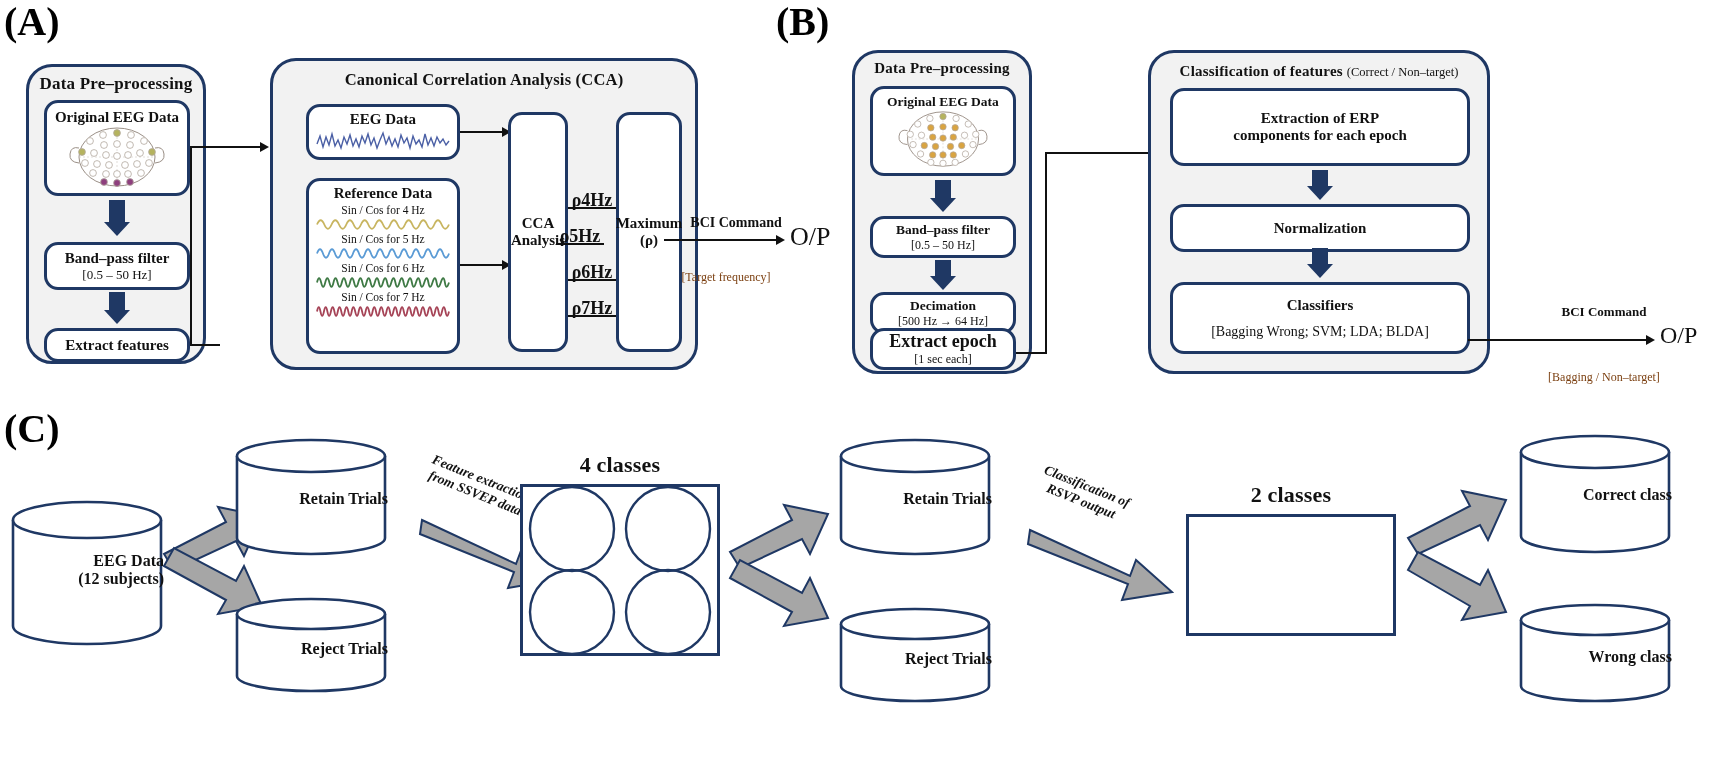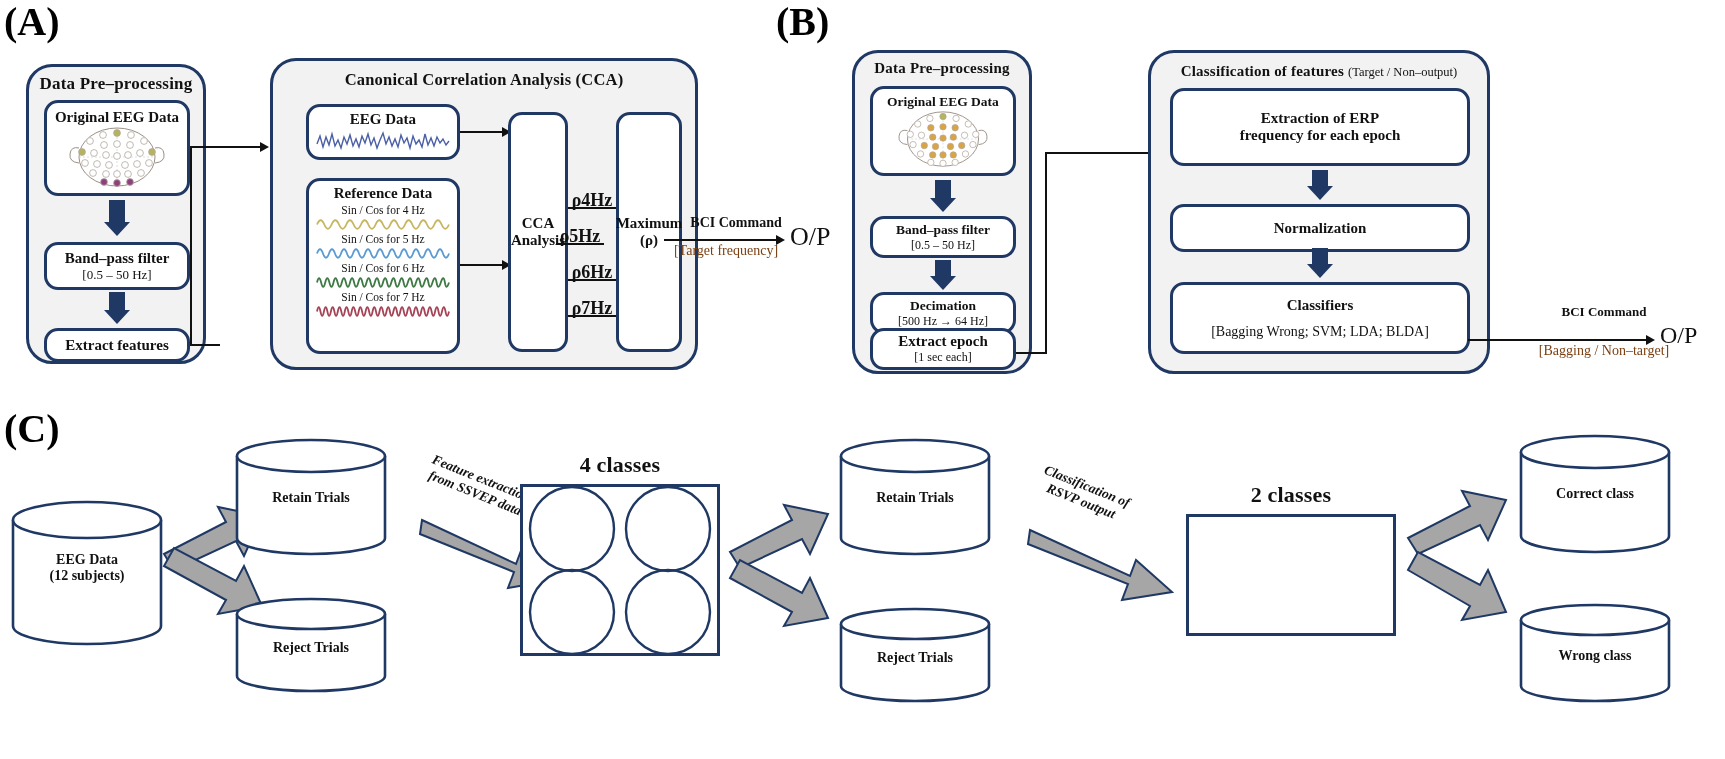--- a/index.html
+++ b/index.html
@@ -30,24 +30,24 @@
   .darrow{position:absolute;}
   .darrow .stem{position:absolute;background:#1f3864;}
   .darrow .head{position:absolute;width:0;height:0;border-left:13px solid transparent;
       border-right:13px solid transparent;border-top:14px solid #1f3864;}
   
   .ln{position:absolute;background:#111;}
   .arrowhead-r{position:absolute;width:0;height:0;border-top:5px solid transparent;
       border-bottom:5px solid transparent;border-left:9px solid #111;}
   
   svg{display:block;overflow:visible;}
-  .cyl-label{font-weight:bold;font-size:14px;text-align:center;line-height:1.15;}
+  .cyl-label{font-weight:bold;font-size:16px;text-align:right;line-height:1.15;}
   .opl{font-weight:normal;font-size:26px;}
   .cmd{font-weight:bold;font-size:14px;}
-  .cmdsub{font-size:14px;}
+  .cmdsub{font-size:12px;margin-top:27px;}
   .rho{font-weight:bold;font-size:18px;}
 </style>
 </head>
 <body>
 
 <div class="abs panel-letter" style="left:4px;top:-2px;">(A)</div>
 
 <div class="abs round-outer" style="left:26px;top:64px;width:180px;height:300px;"></div>
 <div class="abs hdr" style="left:26px;top:74px;width:180px;">Data Pre–processing</div>
 
@@ -261,38 +261,38 @@
   <div class="hdr-sm" style="font-size:13.5px;">Decimation</div>
   <div class="sub" style="font-size:12px;">[500 Hz → 64 Hz]</div>
 </div>
 
 <div class="abs darrow" style="left:930px;top:336px;width:26px;height:28px;">
   <div class="stem" style="left:5px;top:0;width:16px;height:14px;"></div>
   <div class="head" style="left:0;top:14px;"></div>
 </div>
 
 <div class="abs round-box" style="left:870px;top:328px;width:146px;height:42px;">
-  <div class="hdr-sm" style="font-size:15px;">Extract epoch</div>
+  <div class="hdr-sm" style="font-size:18px;">Extract epoch</div>
   <div class="sub" style="font-size:12px;">[1 sec each]</div>
 </div>
 
 <div class="abs ln" style="left:1016px;top:352px;width:30px;height:1.6px;"></div>
 <div class="abs ln" style="left:1045px;top:152px;width:1.6px;height:202px;"></div>
 <div class="abs ln" style="left:1045px;top:152px;width:108px;height:1.6px;"></div>
 <div class="abs arrowhead-r" style="left:1151px;top:148px;"></div>
 
 <div class="abs round-outer" style="left:1148px;top:50px;width:342px;height:324px;"></div>
 <div class="abs" style="left:1148px;top:62px;width:342px;text-align:center;">
   <span class="hdr" style="font-size:15px;">Classification of features</span>
-  <span class="sub" style="font-size:12.5px;">(Target / Non–output)</span>
+  <span class="sub" style="font-size:12.5px;">(Correct / Non–target)</span>
 </div>
 
 <div class="abs round-box" style="left:1170px;top:88px;width:300px;height:78px;">
   <div class="hdr-sm">Extraction of ERP</div>
-  <div class="hdr-sm">frequency for each epoch</div>
+  <div class="hdr-sm">components for each epoch</div>
 </div>
 
 <div class="abs darrow" style="left:1307px;top:170px;width:26px;height:30px;">
   <div class="stem" style="left:5px;top:0;width:16px;height:16px;"></div>
   <div class="head" style="left:0;top:16px;"></div>
 </div>
 
 <div class="abs round-box" style="left:1170px;top:204px;width:300px;height:48px;">
   <div class="hdr-sm">Normalization</div>
 </div>

